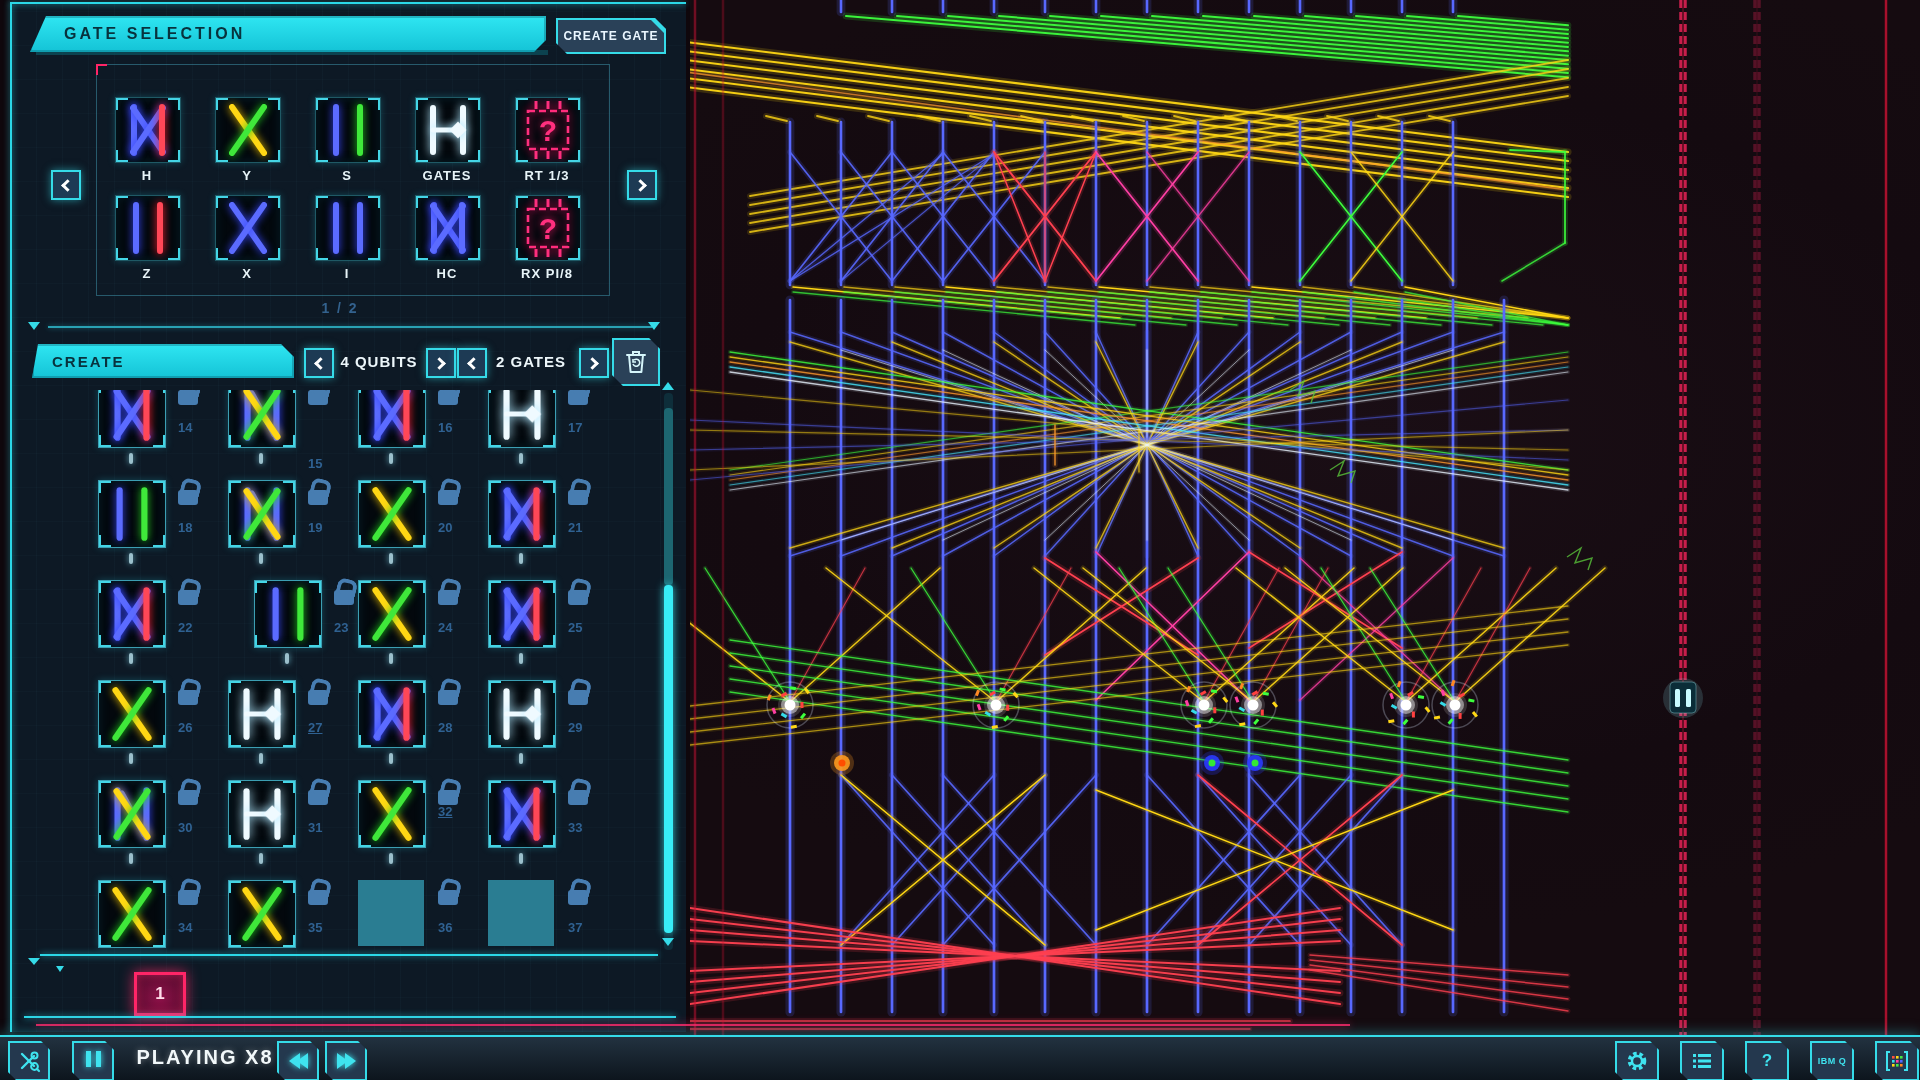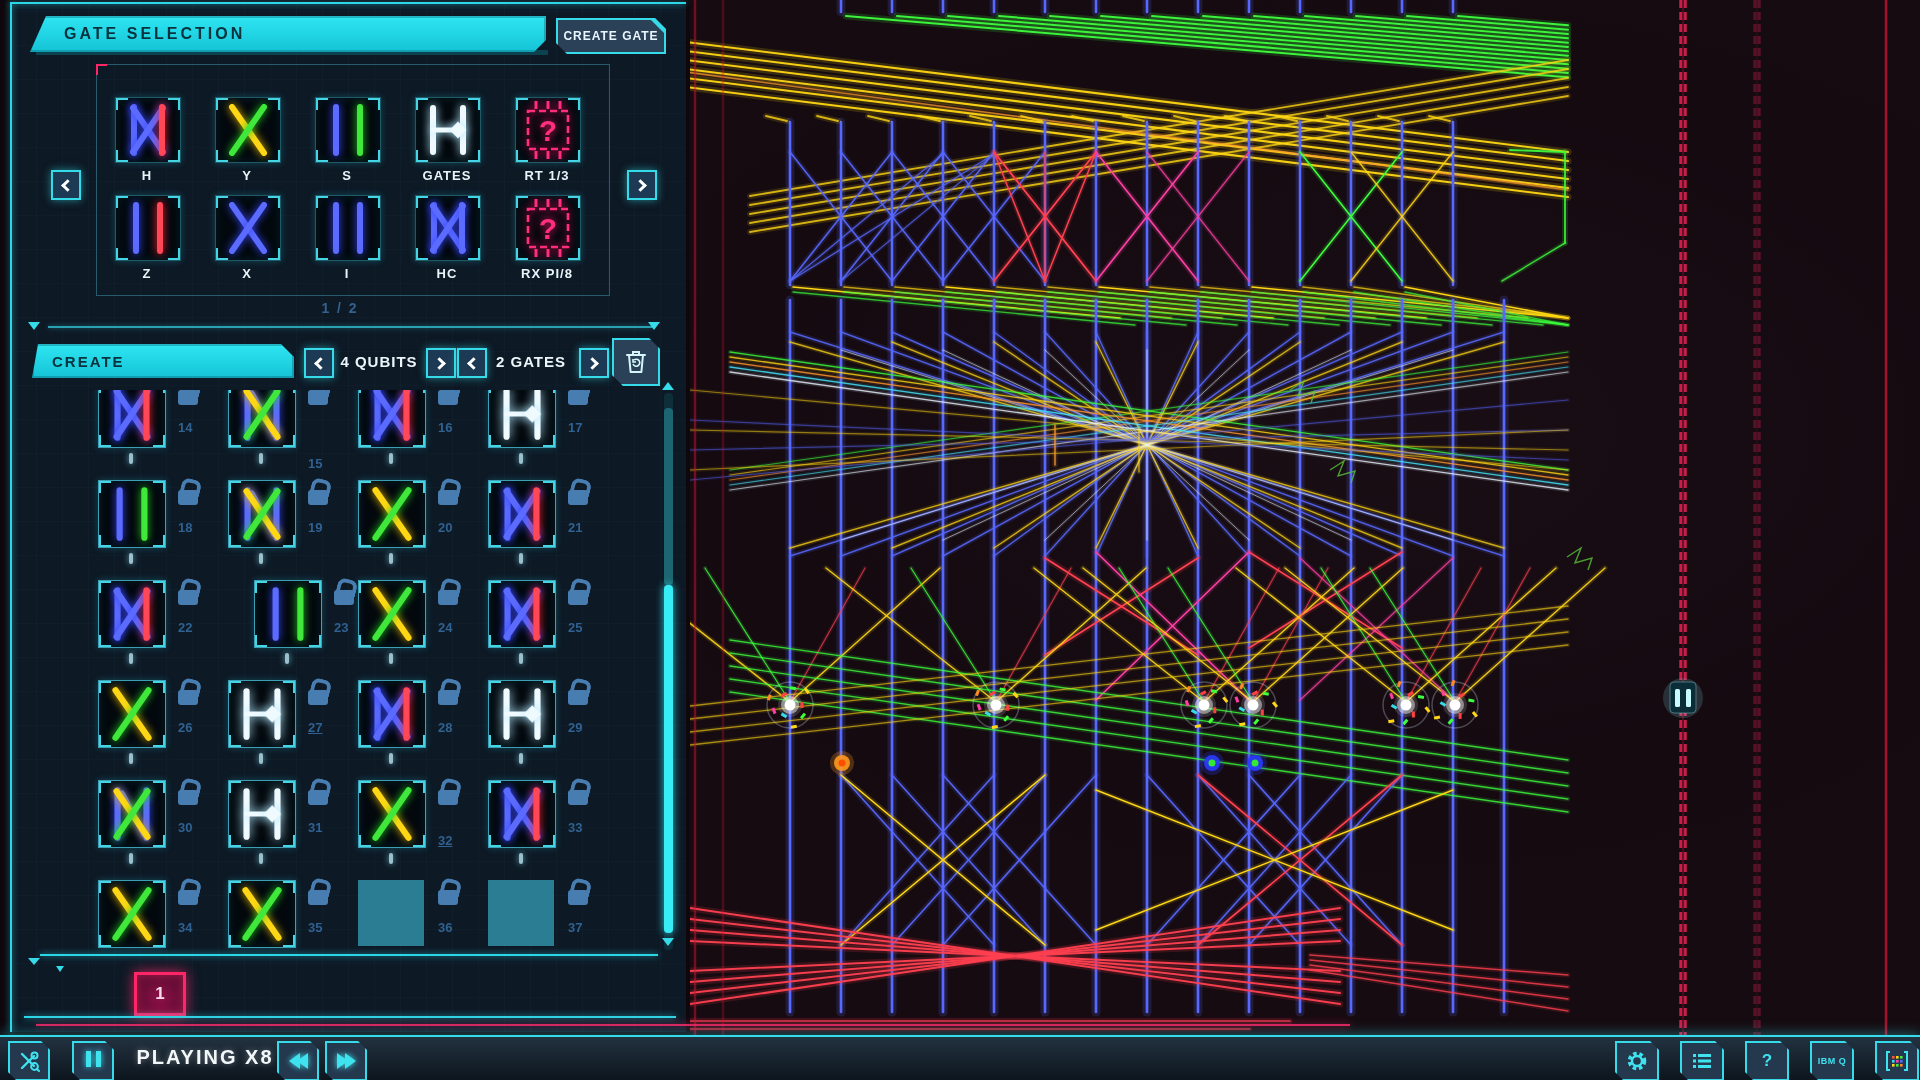--- a/index.html
+++ b/index.html
@@ -1101,21 +1101,21 @@
         <div class="tick" style="left:31px;top:73px;"></div>
       </div>
       <div class="abs" style="left: 328px; top: 390px; width: 110px; height: 96px;">
         <div class="abs stile cornered placed" style="left:0;top:0;">
           <svg viewBox="0 0 64 64">
             <line x1="16" y1="9" x2="48" y2="55" class="ny" stroke-width="6" stroke-linecap="round"></line>
             <line x1="48" y1="9" x2="16" y2="55" class="ng" stroke-width="6" stroke-linecap="round"></line>
           </svg>
         </div>
         <div class="lock" style="left:80px;top:10px;"></div>
-        <div class="snum" style="left:80px;top:53px;text-decoration:underline;">32</div>
+        <div class="snum" style="left:80px;top:24px;text-decoration:underline;">32</div>
         <div class="tick" style="left:31px;top:73px;"></div>
       </div>
       <div class="abs" style="left: 458px; top: 390px; width: 110px; height: 96px;">
         <div class="abs stile cornered placed" style="left:0;top:0;">
           <svg viewBox="0 0 64 64">
             <line x1="18" y1="9" x2="18" y2="55" class="nb" stroke-width="6" stroke-linecap="round"></line>
             <line x1="17" y1="10" x2="47" y2="54" class="nb" stroke-width="6" stroke-linecap="round"></line>
             <line x1="47" y1="10" x2="17" y2="54" class="nb" stroke-width="6" stroke-linecap="round"></line>
             <line x1="46" y1="9" x2="46" y2="55" class="nr" stroke-width="6" stroke-linecap="round"></line>
           </svg>

